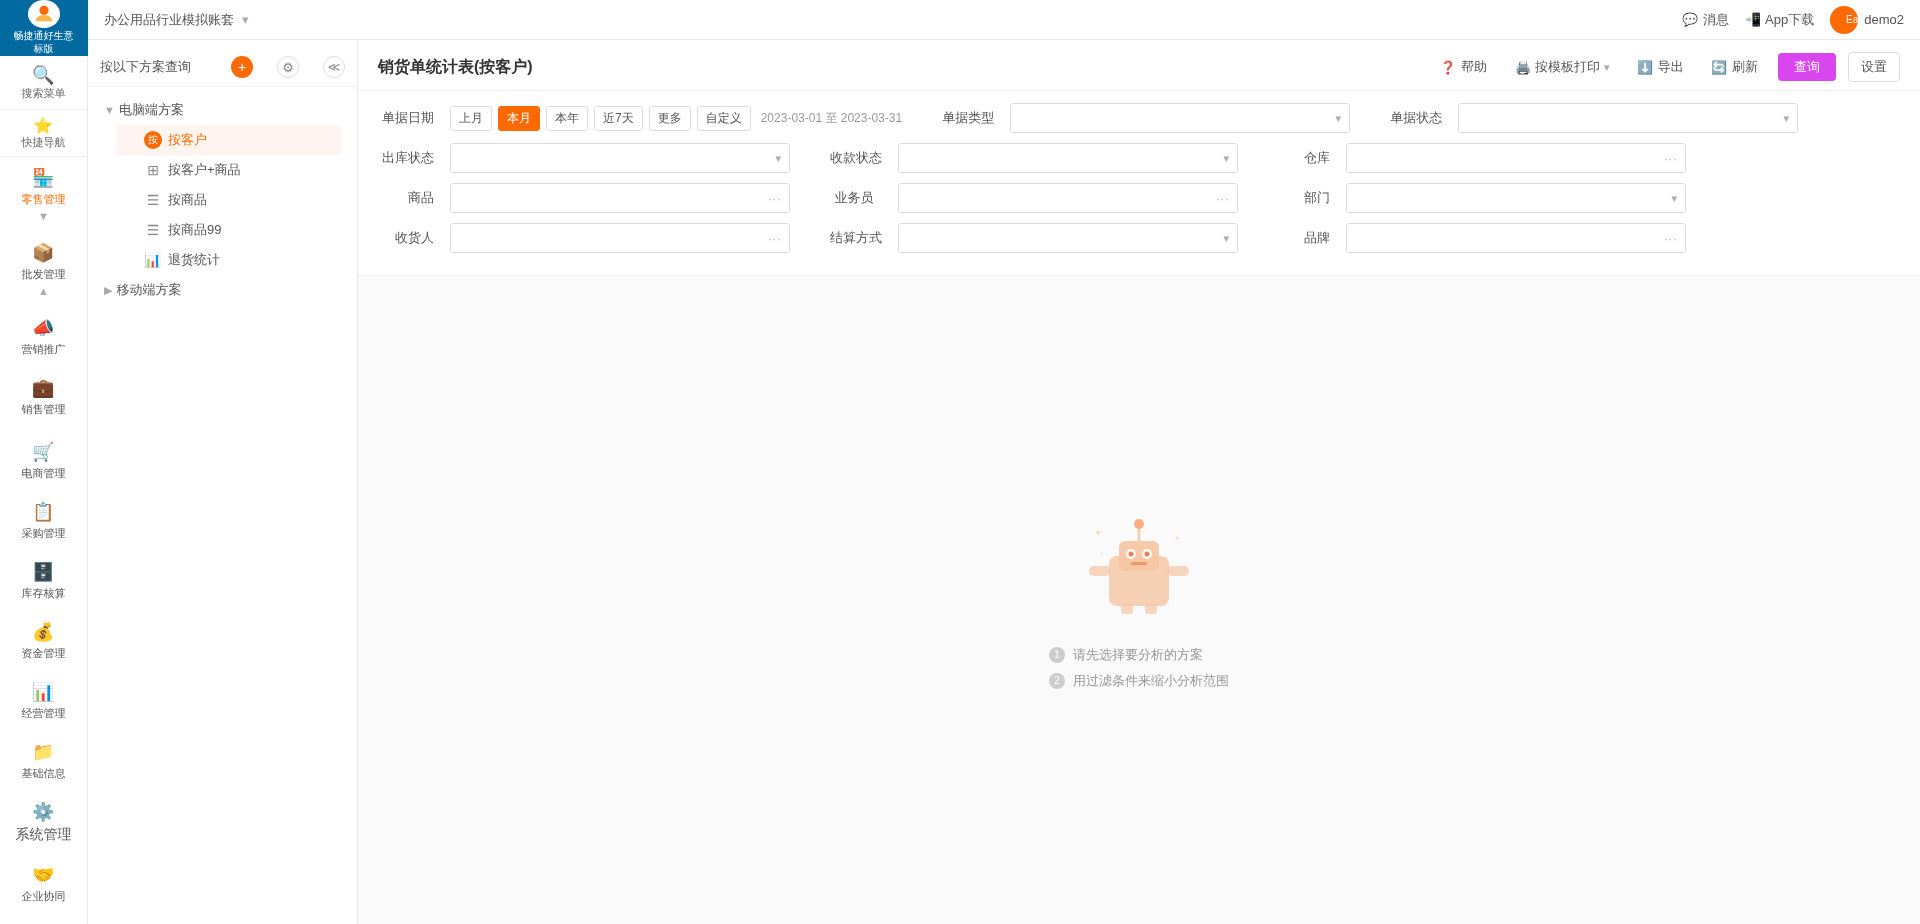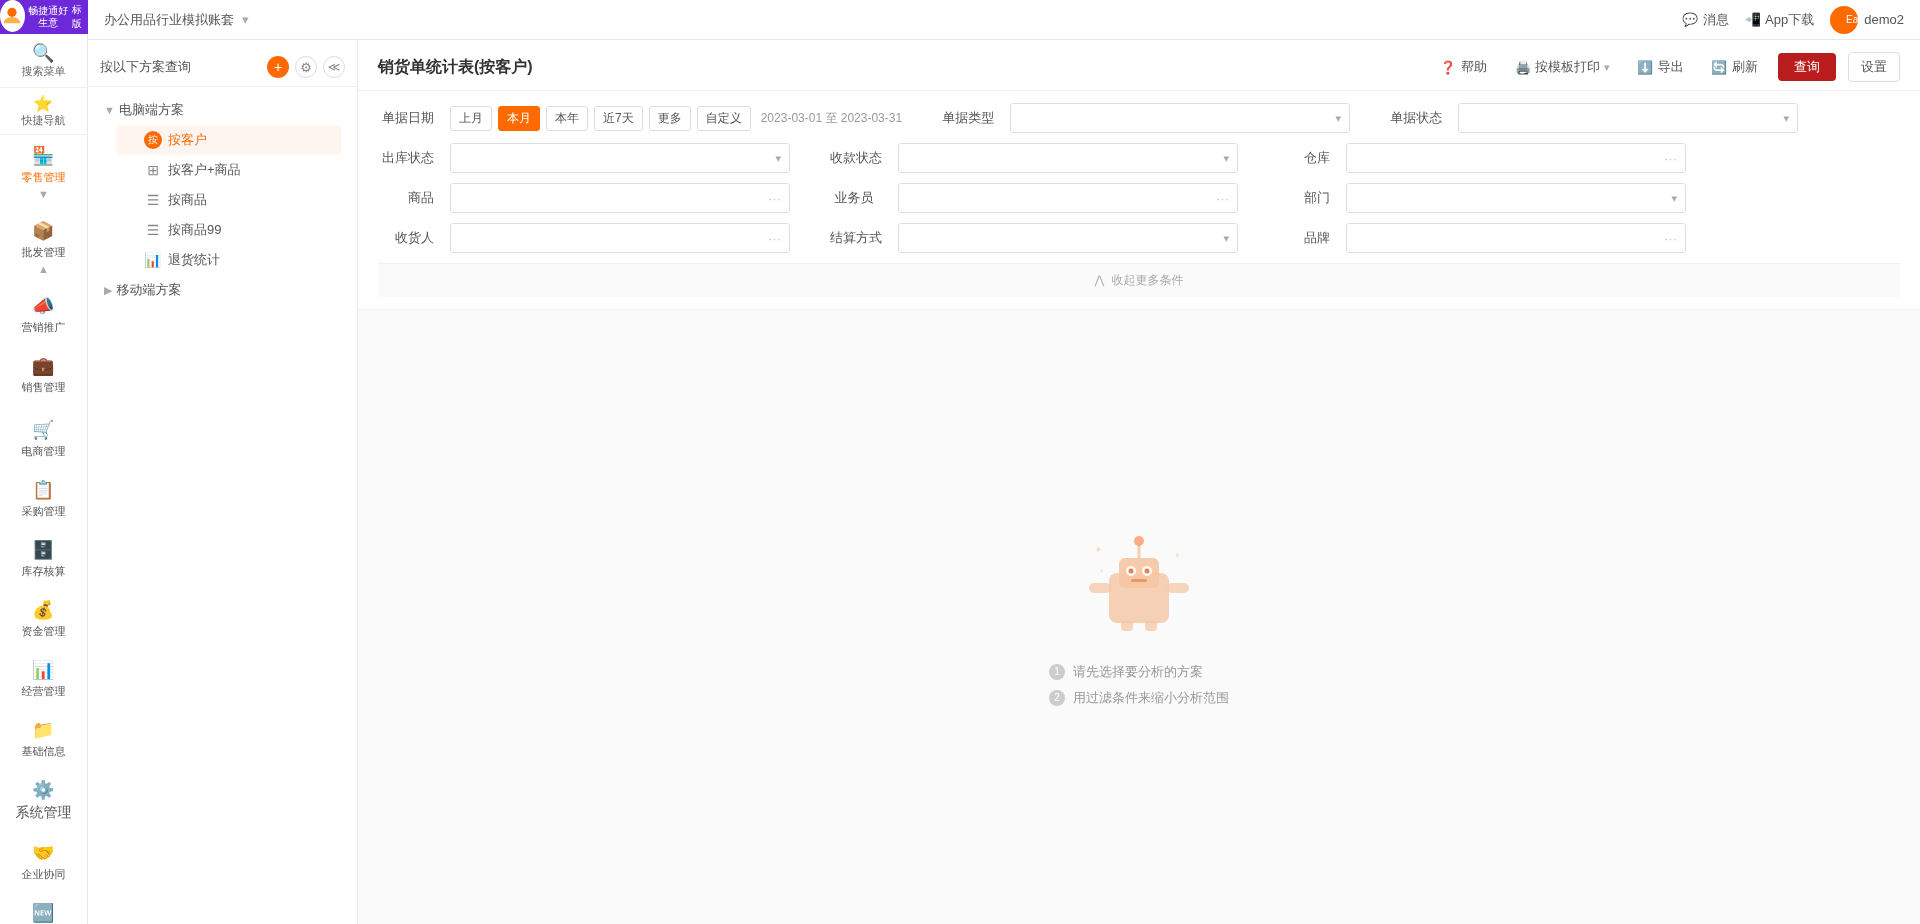--- a/index.html
+++ b/index.html
@@ -1,20 +1,20 @@
 <!DOCTYPE html>
 <html><head>
   <meta charset="utf-8">
   <style>
     * { box-sizing: border-box; margin: 0; padding: 0; }
     body { font-family: 'Microsoft YaHei', Arial, sans-serif; font-size: 13px; background: #f5f5f5; color: #333; display: flex; height: 924px; overflow: hidden; }
 
     
     .sidebar { width: 88px; background: #fff; border-right: 1px solid #e8e8e8; display: flex; flex-direction: column; align-items: center; padding-top: 0; height: 100%; }
-    .sidebar-logo { width: 88px; height: 56px; background: #6d28d9; display: flex; flex-direction: row; align-items: center; justify-content: center; color: #fff; font-size: 11px; cursor: pointer; }
+    .sidebar-logo { width: 88px; height: 56px; background: #0369a1; display: flex; flex-direction: column; align-items: center; justify-content: center; color: #fff; font-size: 11px; cursor: pointer; }
     .sidebar-logo .logo-icon { width: 32px; height: 32px; background: #fff; border-radius: 50%; display: flex; align-items: center; justify-content: center; margin-bottom: 2px; }
     .sidebar-logo .logo-icon svg { width: 22px; height: 22px; }
     .sidebar-search { width: 88px; padding: 8px 6px; border-bottom: 1px solid #f0f0f0; text-align: center; cursor: pointer; color: #666; font-size: 12px; }
     .sidebar-nav { width: 88px; padding: 6px 0; border-bottom: 1px solid #f0f0f0; text-align: center; cursor: pointer; color: #666; font-size: 12px; }
     .sidebar-menu-item { width: 88px; padding: 10px 4px; text-align: center; cursor: pointer; color: #555; font-size: 12px; display: flex; flex-direction: column; align-items: center; gap: 3px; }
     .sidebar-menu-item.active { color: #ff6a00; }
     .sidebar-menu-item .menu-icon { font-size: 18px; }
     .sidebar-divider { width: 60px; height: 1px; background: #f0f0f0; margin: 2px 0; }
 
     
@@ -32,38 +32,38 @@
     .tab { height: 38px; padding: 0 16px; display: flex; align-items: center; gap: 6px; cursor: pointer; font-size: 13px; color: #666; border-right: 1px solid #e0e0e0; background: #f0f0f0; }
     .tab.active { background: #fff; color: #333; border-top: 2px solid #00bfa5; }
     .tab .close-btn { font-size: 12px; color: #999; cursor: pointer; margin-left: 4px; }
     .tab.home { background: #00bfa5; color: #fff; border: none; }
 
     
     .content { flex: 1; display: flex; overflow: hidden; }
 
     
     .left-panel { width: 270px; background: #fff; border-right: 1px solid #e8e8e8; padding: 12px 0; overflow-y: auto; }
-    .left-panel-header { display: flex; align-items: center; padding: 4px 12px 8px 12px; gap: 6px; font-size: 13px; color: #555; border-bottom: 1px solid #f0f0f0; margin-bottom: 8px; }
+    .left-panel-header { display: flex; align-items: center; padding: 4px 12px 8px 12px; gap: 24px; font-size: 13px; color: #555; border-bottom: 1px solid #f0f0f0; margin-bottom: 8px; }
     .left-panel-header .btn-icon { width: 22px; height: 22px; border-radius: 50%; background: #ff6a00; color: #fff; display: flex; align-items: center; justify-content: center; cursor: pointer; font-size: 14px; }
     .left-panel-header .btn-icon2 { width: 22px; height: 22px; border-radius: 50%; border: 1px solid #ddd; color: #888; display: flex; align-items: center; justify-content: center; cursor: pointer; font-size: 13px; }
     .tree-section { padding: 0 8px; }
     .tree-parent { display: flex; align-items: center; gap: 4px; padding: 6px 8px; cursor: pointer; color: #555; font-size: 13px; }
     .tree-child { display: flex; align-items: center; gap: 6px; padding: 6px 8px 6px 28px; cursor: pointer; color: #555; font-size: 13px; border-radius: 4px; }
     .tree-child.active { background: #fff5f0; color: #ff6a00; }
     .tree-child .child-icon { width: 18px; height: 18px; border-radius: 50%; background: #ff6a00; color: #fff; display: flex; align-items: center; justify-content: center; font-size: 10px; }
     .tree-child .child-icon-img { width: 18px; height: 18px; display: flex; align-items: center; justify-content: center; font-size: 14px; color: #888; }
     .tree-sub { padding: 0 8px 0 20px; }
 
     
     .right-panel { flex: 1; display: flex; flex-direction: column; overflow: hidden; }
     .page-header { padding: 12px 20px 8px 20px; display: flex; align-items: center; justify-content: space-between; background: #fff; border-bottom: 1px solid #f0f0f0; }
     .page-title { font-size: 16px; font-weight: bold; color: #333; }
     .page-actions { display: flex; align-items: center; gap: 12px; }
     .action-btn { display: flex; align-items: center; gap: 4px; cursor: pointer; color: #555; font-size: 13px; padding: 4px 8px; border-radius: 3px; }
-    .action-btn.primary { background: #b91c1c; color: #fff; border-radius: 4px; padding: 5px 16px; font-size: 13px; }
+    .action-btn.primary { background: #d946ef; color: #fff; border-radius: 4px; padding: 5px 16px; font-size: 13px; }
     .action-btn.secondary { border: 1px solid #ddd; background: #fff; color: #555; border-radius: 4px; padding: 5px 12px; }
 
     
     .filter-area { background: #fff; padding: 12px 20px; border-bottom: 1px solid #f0f0f0; }
     .filter-row { display: flex; align-items: center; gap: 16px; margin-bottom: 10px; }
     .filter-label { color: #555; font-size: 13px; min-width: 56px; text-align: right; }
     .filter-date { display: flex; align-items: center; gap: 6px; }
     .date-btn { padding: 3px 8px; border: 1px solid #ddd; border-radius: 3px; cursor: pointer; font-size: 12px; color: #555; background: #fff; }
     .date-btn.active { background: #ff6a00; color: #fff; border-color: #ff6a00; }
     .date-range { font-size: 12px; color: #999; margin-left: 4px; }
@@ -352,24 +352,20 @@
             <span style="color:#aaa;"></span>
             <span class="arrow">▾</span>
           </div>
           <span class="filter-label" style="margin-left:20px;">品牌</span>
           <div class="filter-input" style="min-width:280px;">
             <span style="color:#aaa;"></span>
             <span style="color:#bbb;">···</span>
           </div>
         </div>
 
-        <div class="collapse-bar">
-          <span>⋀</span>
-          <span style="margin-left:4px;">收起更多条件</span>
-        </div>
       </div>
 
       <div class="empty-state">
         <div class="empty-icon">
           <svg viewBox="0 0 120 120" width="120" height="120">
 
             <rect x="30" y="50" width="60" height="50" rx="8" fill="#f5c5a3" opacity="0.8"></rect>
             <rect x="40" y="35" width="40" height="30" rx="6" fill="#f5c5a3" opacity="0.9"></rect>
             <circle cx="52" cy="48" r="5" fill="#fff" opacity="0.9"></circle>
             <circle cx="68" cy="48" r="5" fill="#fff" opacity="0.9"></circle>

